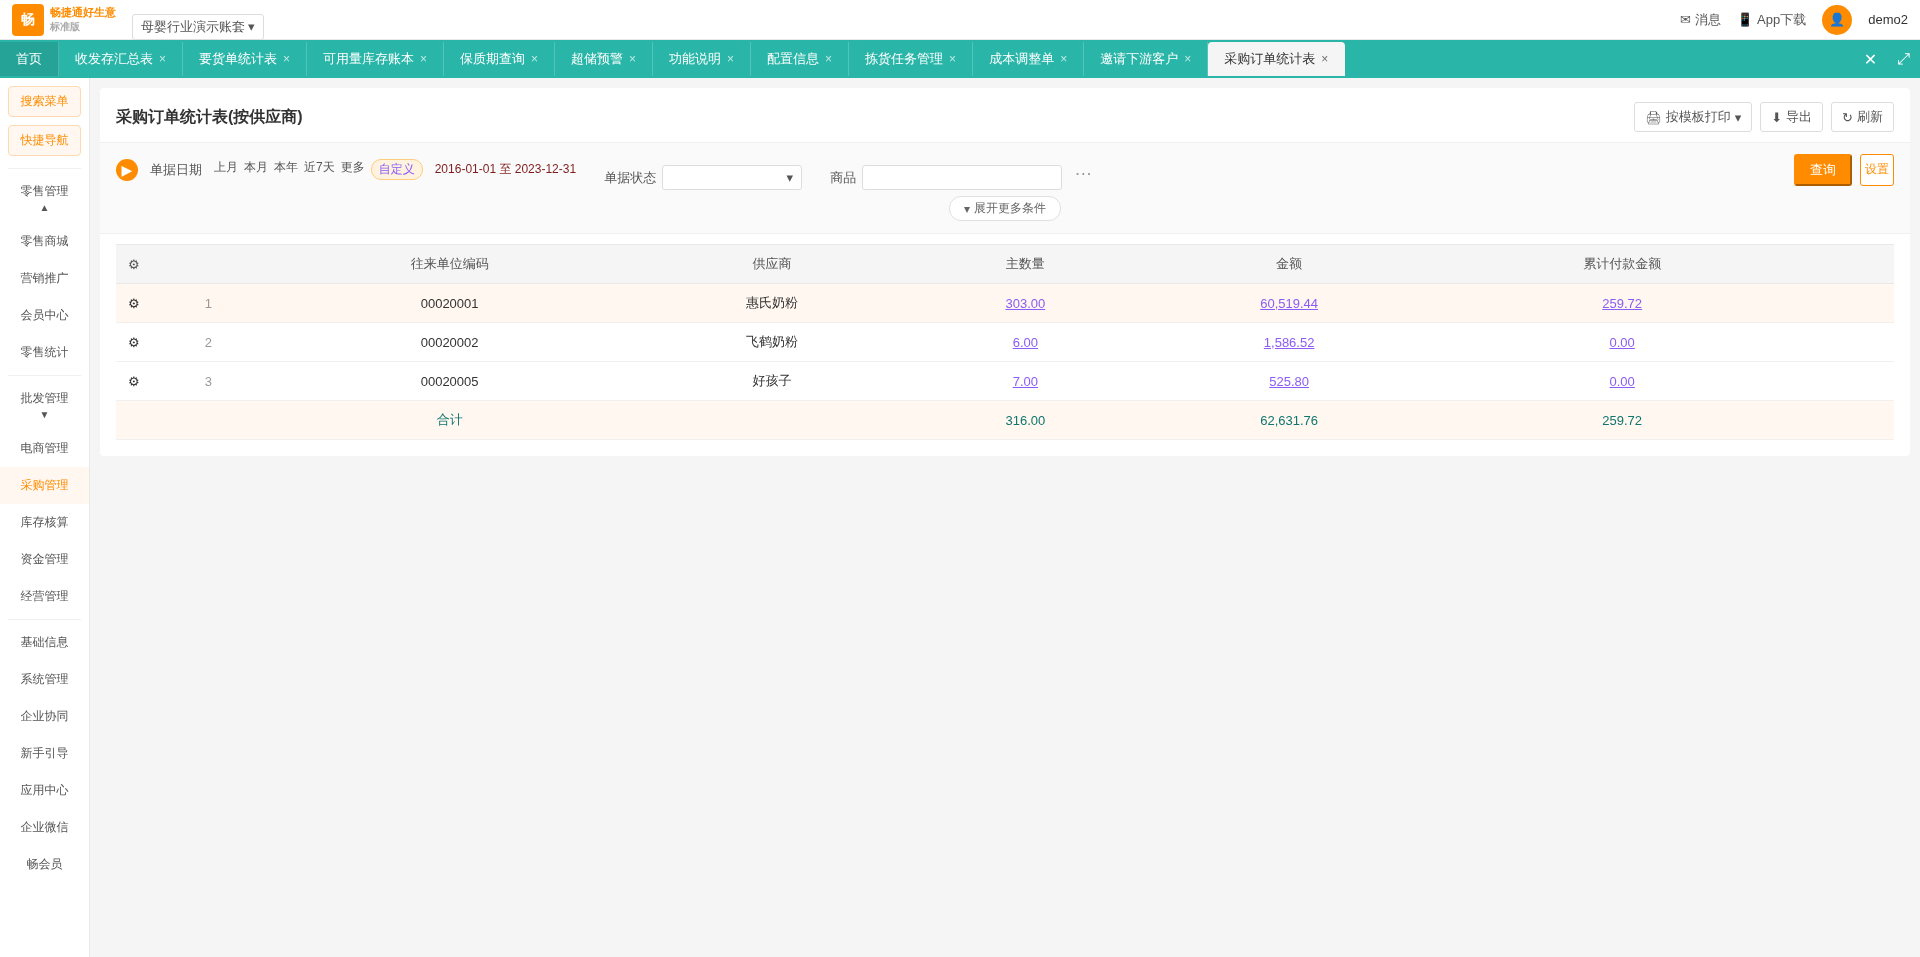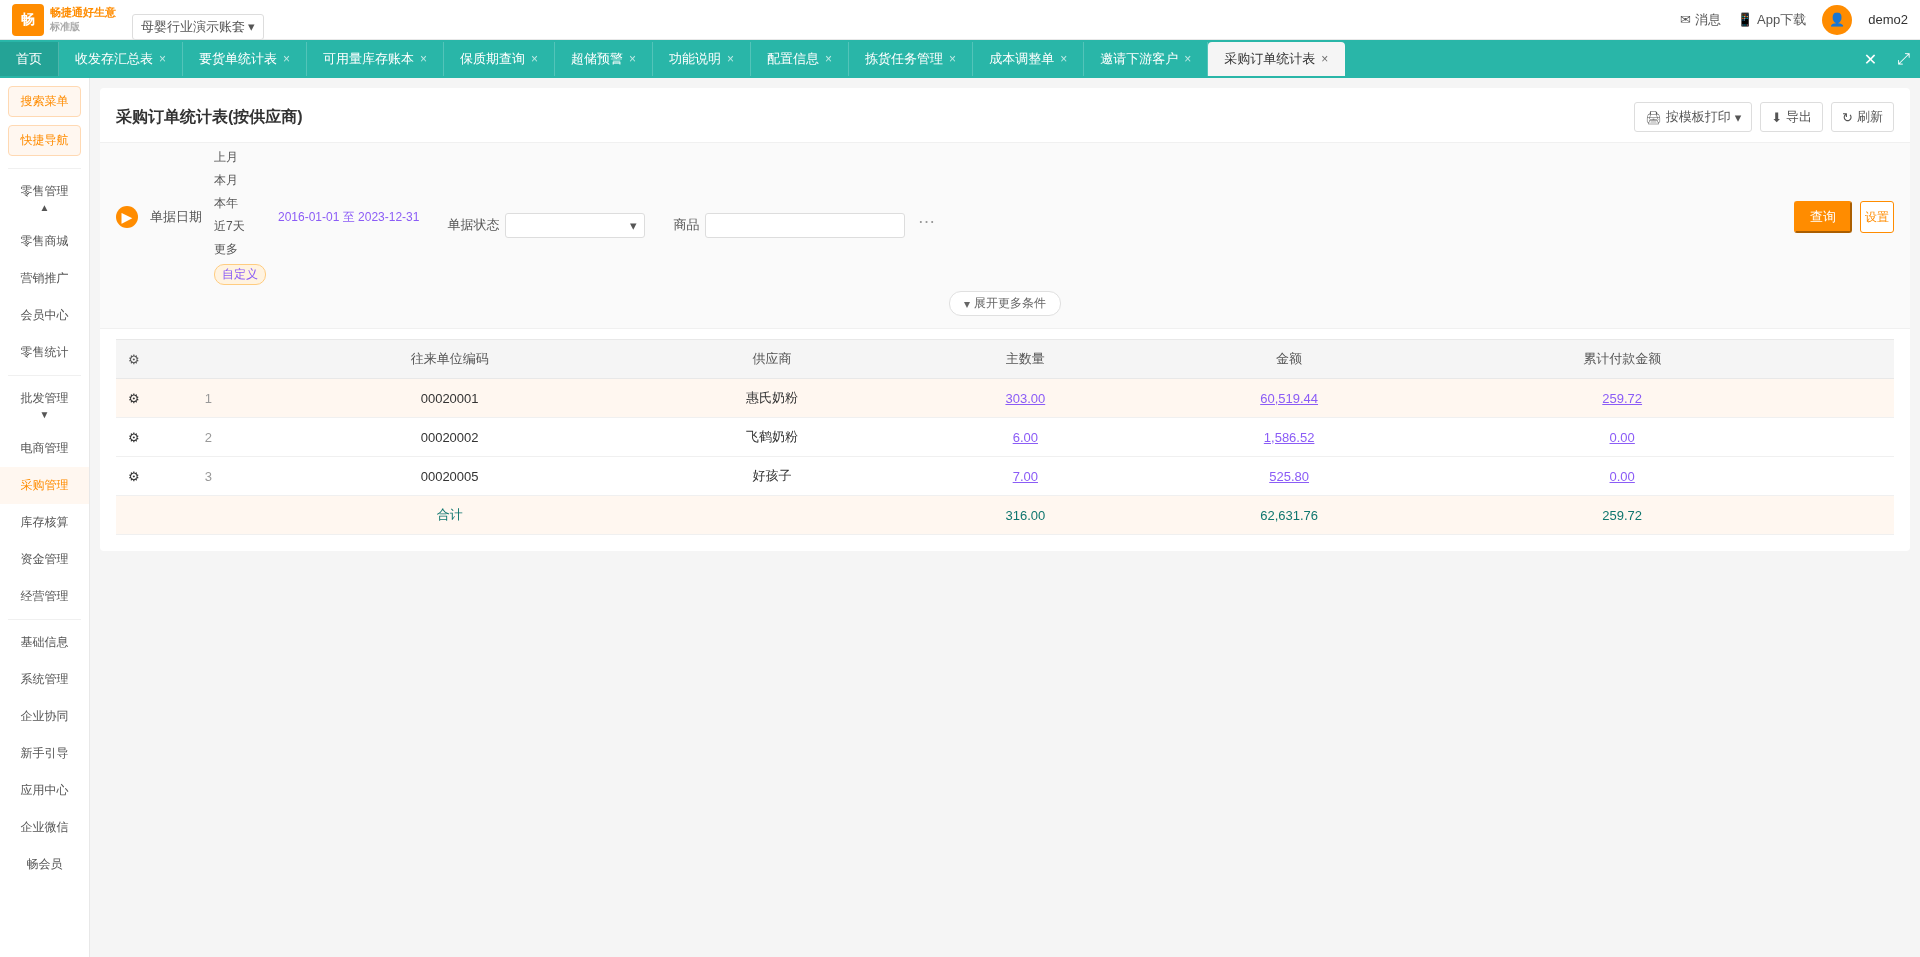--- a/index.html
+++ b/index.html
@@ -44,24 +44,24 @@
     .page-actions { display: flex; align-items: center; gap: 8px; }
     .action-btn { display: flex; align-items: center; gap: 4px; padding: 5px 10px; border: 1px solid #ddd; border-radius: 3px; background: #fff; color: #555; font-size: 13px; cursor: pointer; }
     .action-btn-primary { background: #ff8c00; color: #fff; border-color: #ff8c00; border-radius: 3px; padding: 5px 14px; font-size: 13px; cursor: pointer; }
     .action-btn-secondary { background: #fff; color: #ff8c00; border: 1px solid #ff8c00; border-radius: 3px; padding: 5px 4px; font-size: 12px; cursor: pointer; }
 
     
     .filter-bar { padding: 6px 16px 6px; background: #fafafa; border-top: 1px solid #f0f0f0; border-bottom: 1px solid #f0f0f0; }
     .filter-row { display: flex; align-items: center; gap: 12px; flex-wrap: wrap; }
     .filter-expand-btn { width: 22px; height: 22px; background: #ff8c00; color: #fff; border: none; border-radius: 50%; cursor: pointer; font-size: 14px; display: flex; align-items: center; justify-content: center; flex-shrink: 0; }
     .filter-label { color: #555; font-size: 13px; white-space: nowrap; }
-    .date-shortcuts { display: flex; gap: 6px; flex-direction: column; }
+    .date-shortcuts { display: flex; gap: 6px; }
     .date-shortcut { color: #555; font-size: 12px; cursor: pointer; }
     .date-shortcut.custom { background: #fff3e0; color: #8b5cf6; border: 1px solid #ffcc80; border-radius: 10px; padding: 1px 7px; font-size: 12px; }
-    .date-range { color: #8b5cf6; font-size: 12px; }
+    .date-range { color: #7f1d1d; font-size: 12px; }
     .filter-select-group { display: flex; align-items: center; gap: 6px; margin-left: 16px; margin-top: 16px; }
     .filter-select { border: 1px solid #ddd; border-radius: 3px; padding: 4px 8px; font-size: 13px; color: #555; background: #fff; min-width: 140px; cursor: pointer; display: flex; align-items: center; justify-content: space-between; }
     .filter-goods { border: 1px solid #ddd; border-radius: 3px; padding: 4px 8px; font-size: 13px; color: #999; background: #fff; min-width: 200px; cursor: pointer; }
     .expand-more { display: flex; align-items: center; justify-content: center; padding: 6px 0; }
     .expand-more-btn { display: flex; align-items: center; gap: 4px; color: #666; font-size: 12px; cursor: pointer; border: 1px solid #e0e0e0; border-radius: 12px; padding: 3px 14px; background: #fff; }
 
     
     .table-wrapper { padding: 0 16px 16px; }
     .data-table { width: 100%; border-collapse: collapse; margin-top: 10px; }
     .data-table th { background: #f5f5f5; padding: 10px 12px; text-align: center; font-size: 13px; color: #555; border-bottom: 1px solid #e8e8e8; border-top: 1px solid #e8e8e8; font-weight: normal; }

